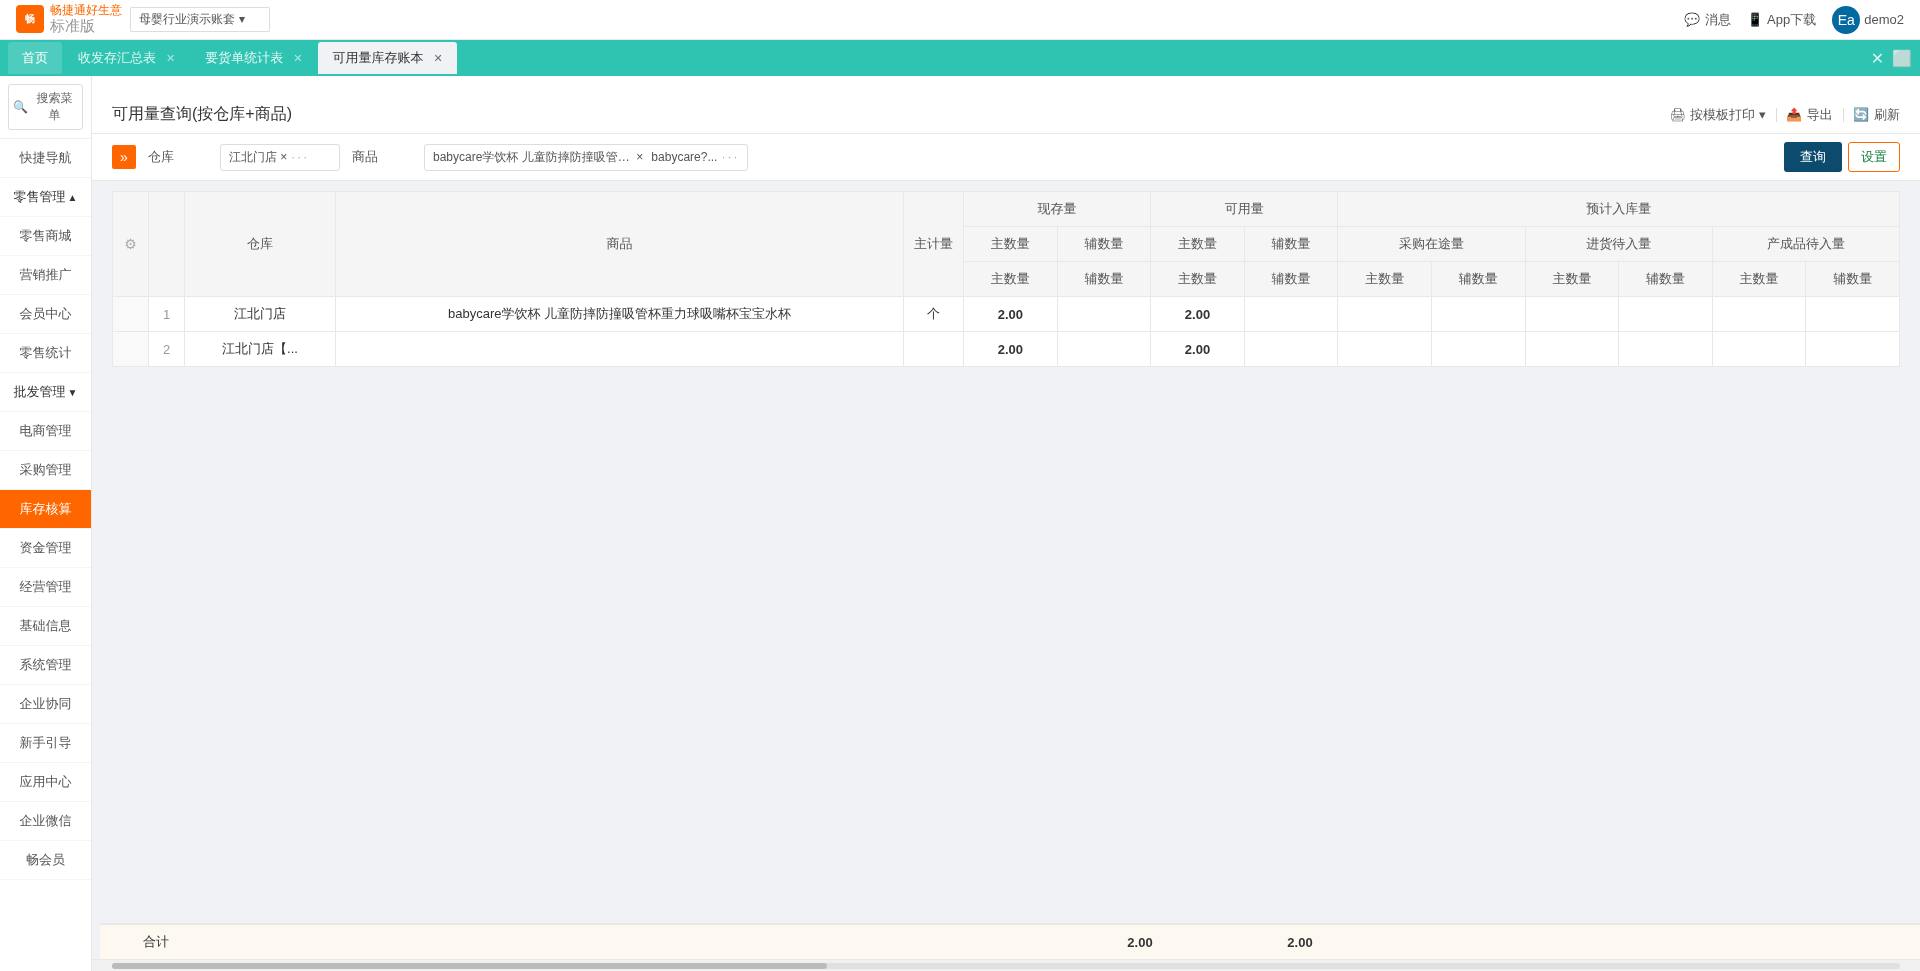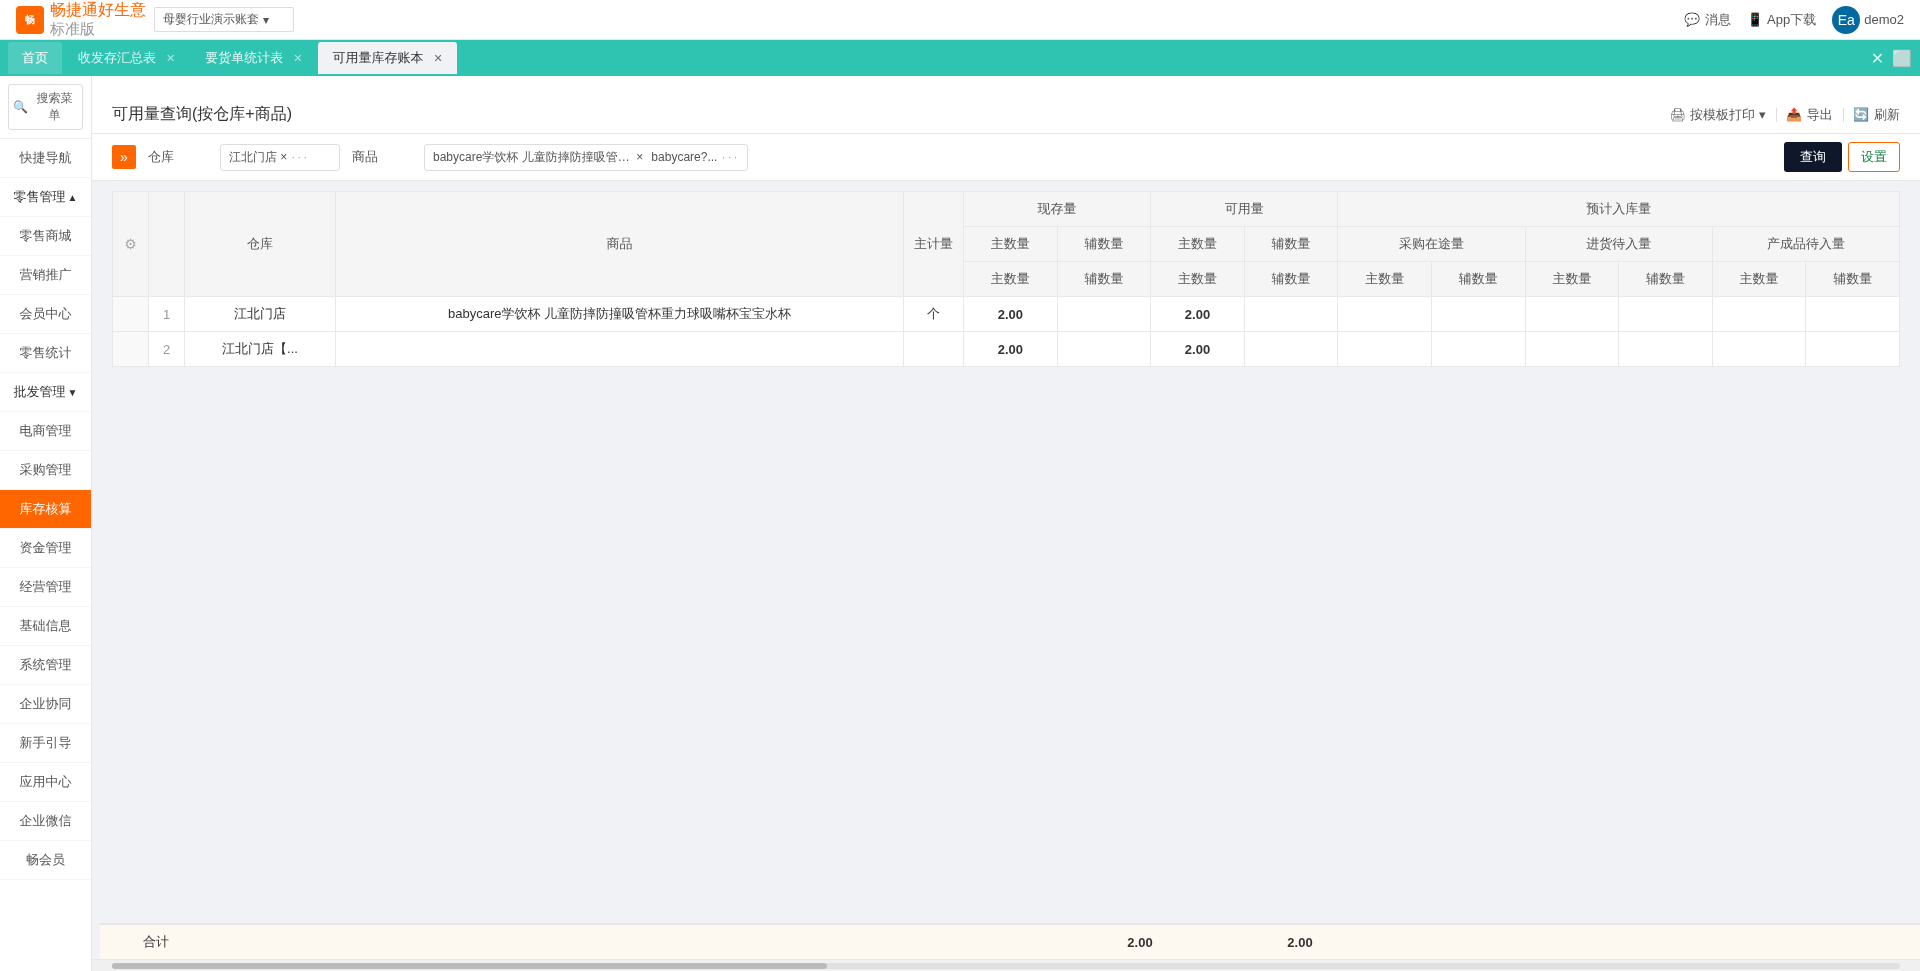--- a/index.html
+++ b/index.html
@@ -3,21 +3,21 @@
   <meta charset="utf-8">
   <style>
     * { box-sizing: border-box; margin: 0; padding: 0; }
     body { font-family: 'Microsoft YaHei', Arial, sans-serif; font-size: 13px; background: #f0f2f5; color: #333; display: flex; flex-direction: column; height: 971px; overflow: hidden; }
 
     
     .top-bar { height: 40px; background: #fff; display: flex; align-items: center; justify-content: space-between; padding: 0 16px; border-bottom: 1px solid #e8e8e8; position: relative; }
     .top-bar-left { display: flex; align-items: center; gap: 8px; }
     .brand-logo { display: flex; align-items: center; gap: 6px; }
     .brand-icon { width: 28px; height: 28px; background: #ff6600; border-radius: 4px; display: flex; align-items: center; justify-content: center; color: white; font-size: 10px; font-weight: bold; }
-    .brand-text { font-size: 16px; color: #ff6600; line-height: 1.2; }
+    .brand-text { font-size: 12px; color: #ff6600; line-height: 1.2; }
     .label-text { font-size: 15px; color: #999; }
     .industry-select { display: flex; align-items: center; gap: 4px; border: 1px solid #ddd; border-radius: 1px; padding: 3px 8px; cursor: pointer; font-size: 12px; color: #555; min-width: 140px; }
     .top-bar-right { display: flex; align-items: center; gap: 16px; }
     .top-right-item { display: flex; align-items: center; gap: 4px; font-size: 13px; color: #555; cursor: pointer; }
     .avatar { width: 28px; height: 28px; border-radius: 50%; background: #0369a1; display: flex; align-items: center; justify-content: center; color: white; font-size: 14px; overflow: hidden; text-align: center; }
 
     
     .nav-tabs { height: 36px; background: #2fc4b2; display: flex; align-items: center; padding: 0 8px; gap: 2px; }
     .nav-tab { height: 32px; padding: 0 14px; display: flex; align-items: center; gap: 6px; font-size: 13px; cursor: pointer; border-radius: 3px 3px 0 0; color: rgba(255,255,255,0.85); position: relative; }
     .nav-tab.active { background: #f0f2f5; color: #333; border-radius: 3px 3px 0 0; }
@@ -48,21 +48,21 @@
     .action-btn { display: flex; align-items: center; gap: 4px; font-size: 13px; color: #555; cursor: pointer; }
     .divider-v { width: 1px; height: 14px; background: #ddd; }
 
     
     .filter-bar { background: #fff; padding: 8px 20px; display: flex; align-items: center; gap: 12px; border-bottom: 1px solid #e8e8e8; }
     .filter-expand-btn { width: 24px; height: 24px; background: #ff6600; border-radius: 2px; display: flex; align-items: center; justify-content: center; color: white; cursor: pointer; font-size: 14px; }
     .filter-field { display: flex; align-items: center; gap: 6px; font-size: 13px; color: #555; }
     .filter-input { border: 1px solid #ddd; border-radius: 3px; padding: 4px 8px; font-size: 12px; min-width: 120px; display: flex; align-items: center; gap: 4px; background: #fff; margin-left: 40px; }
     .filter-dots { color: #aaa; cursor: pointer; letter-spacing: 2px; }
     .filter-actions { margin-left: auto; display: flex; gap: 6px; }
-    .btn-query { background: #0f172a; color: white; border: none; border-radius: 3px; padding: 5px 16px; font-size: 13px; cursor: pointer; }
+    .btn-query { background: #0c4a6e; color: white; border: none; border-radius: 3px; padding: 5px 16px; font-size: 13px; cursor: pointer; }
     .btn-setting { background: white; color: #15803d; border: 1px solid #ff6600; border-radius: 3px; padding: 5px 12px; font-size: 13px; cursor: pointer; }
 
     
     .table-area { flex: 1; overflow: auto; padding: 10px 20px; }
     .data-table { width: 100%; border-collapse: collapse; background: white; font-size: 13px; }
     .data-table th { background: #f5f5f5; border: 1px solid #e8e8e8; padding: 8px 10px; text-align: center; font-weight: normal; color: #555; white-space: nowrap; }
     .data-table td { border: 1px solid #e8e8e8; padding: 8px 10px; text-align: center; color: #333; }
     .data-table .row-num { color: #999; }
     .col-gear { width: 36px; background: #f9f9f9; }
     .th-group { text-align: center; }

